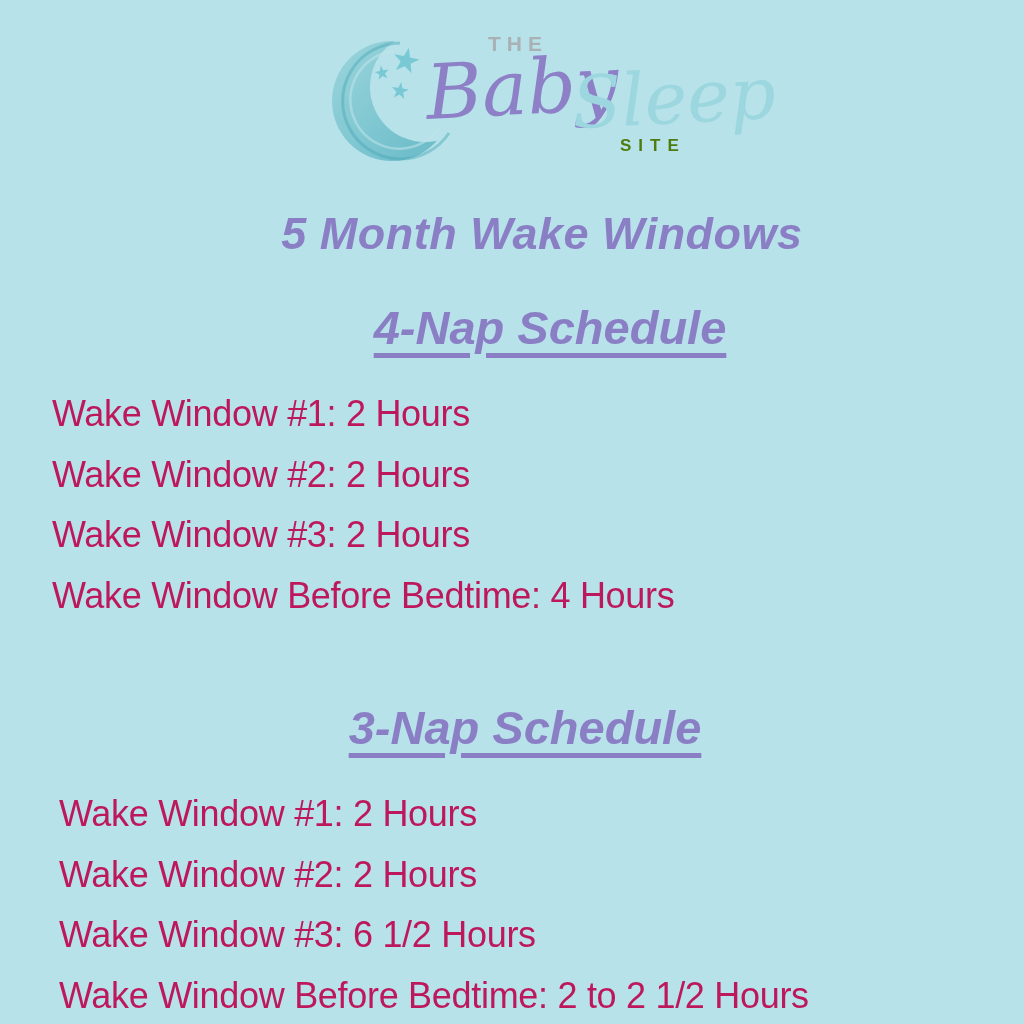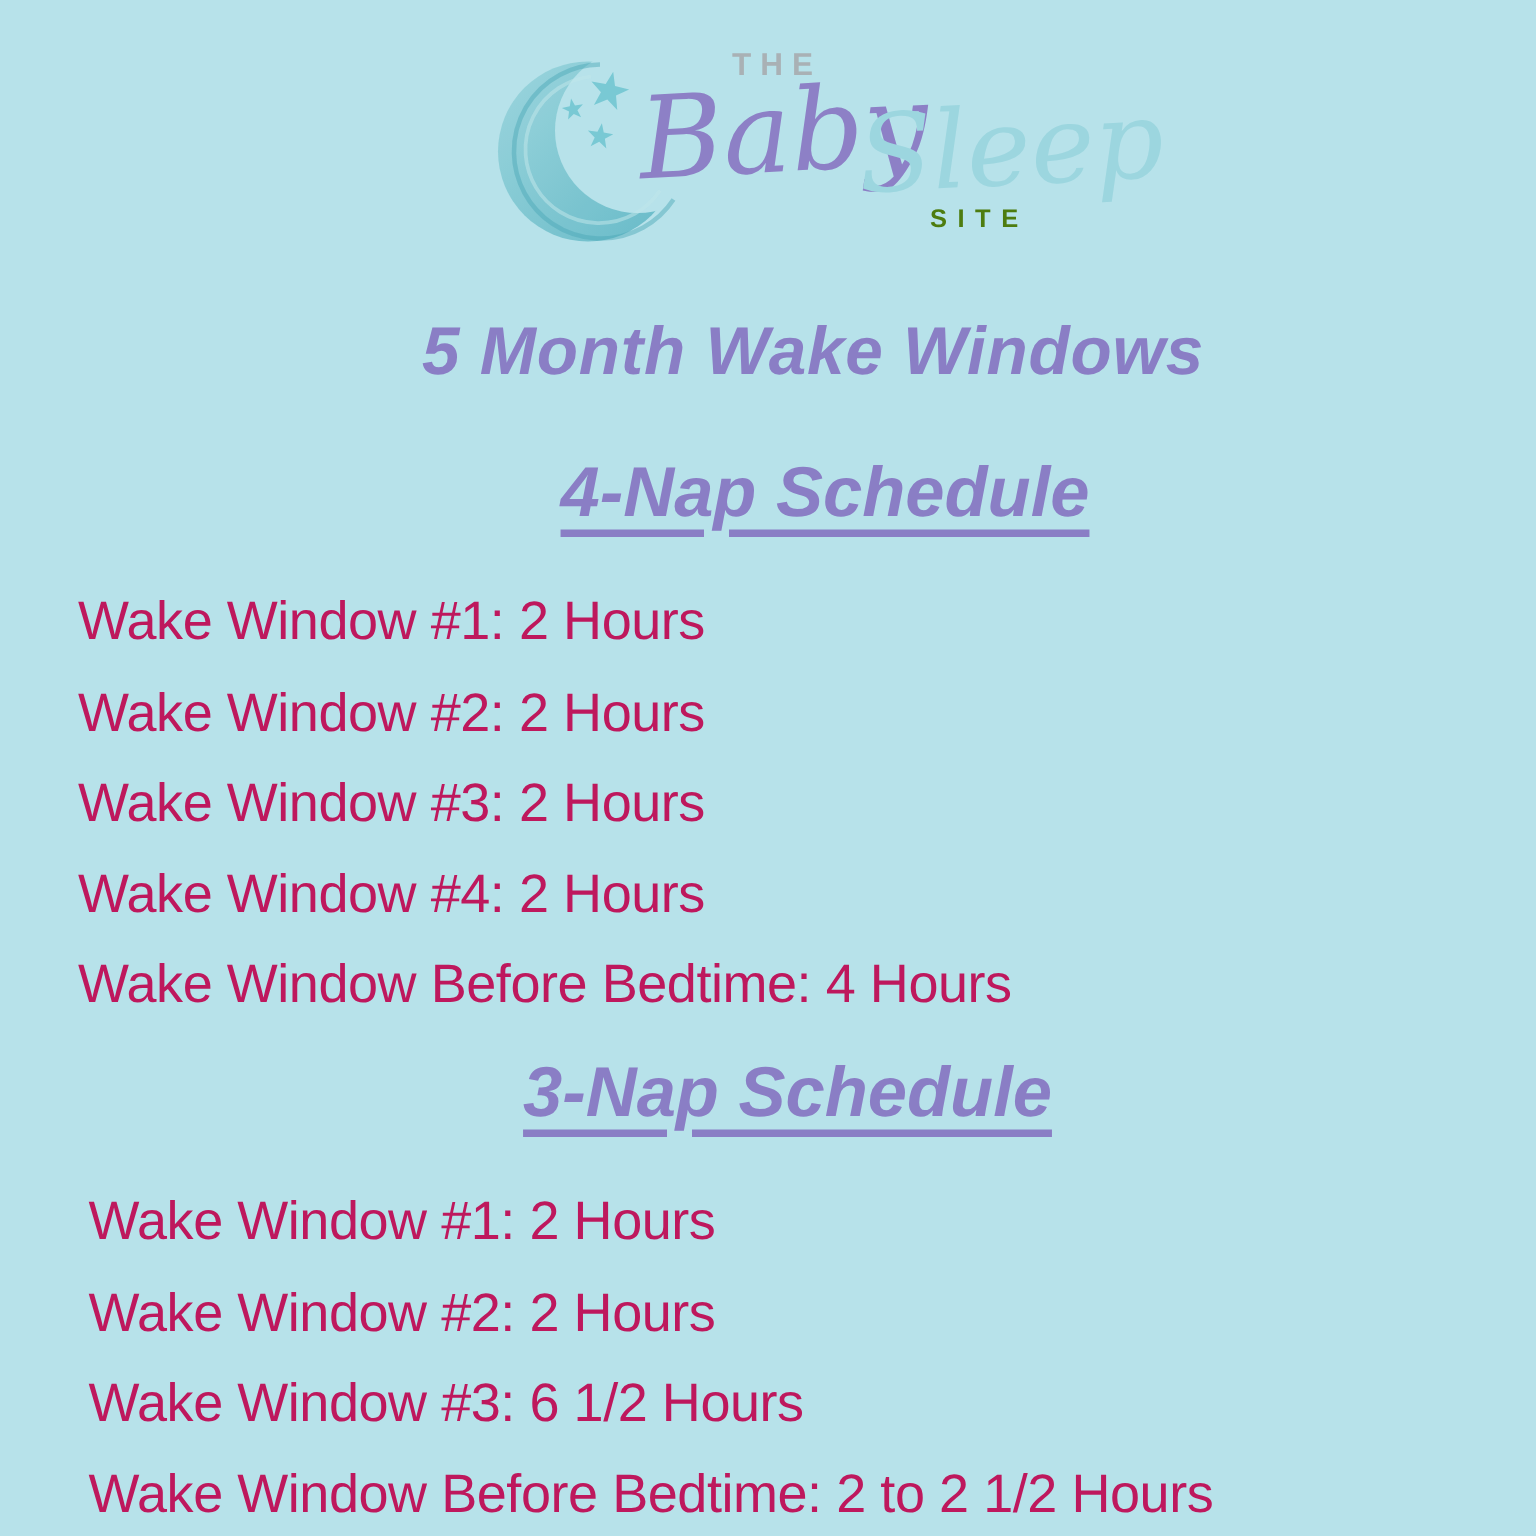--- a/index.html
+++ b/index.html
@@ -101,21 +101,20 @@
     <div class="logo-site">SITE</div>
   </div>
 
   <h1 class="title">5 Month Wake Windows</h1>
 
   <h2 class="nap-heading heading-4nap">4-Nap Schedule</h2>
   <div class="wake-list list-4nap">
     <div class="line">Wake Window #1: 2 Hours</div>
     <div class="line">Wake Window #2: 2 Hours</div>
     <div class="line">Wake Window #3: 2 Hours</div>
-    <div class="line">Wake Window #4: 2 Hours</div>
     <div class="line">Wake Window Before Bedtime: 4 Hours</div>
   </div>
 
   <h2 class="nap-heading heading-3nap">3-Nap Schedule</h2>
   <div class="wake-list list-3nap">
     <div class="line">Wake Window #1: 2 Hours</div>
     <div class="line">Wake Window #2: 2 Hours</div>
     <div class="line">Wake Window #3: 6 1/2 Hours</div>
     <div class="line">Wake Window Before Bedtime: 2 to 2 1/2 Hours</div>
   </div>

